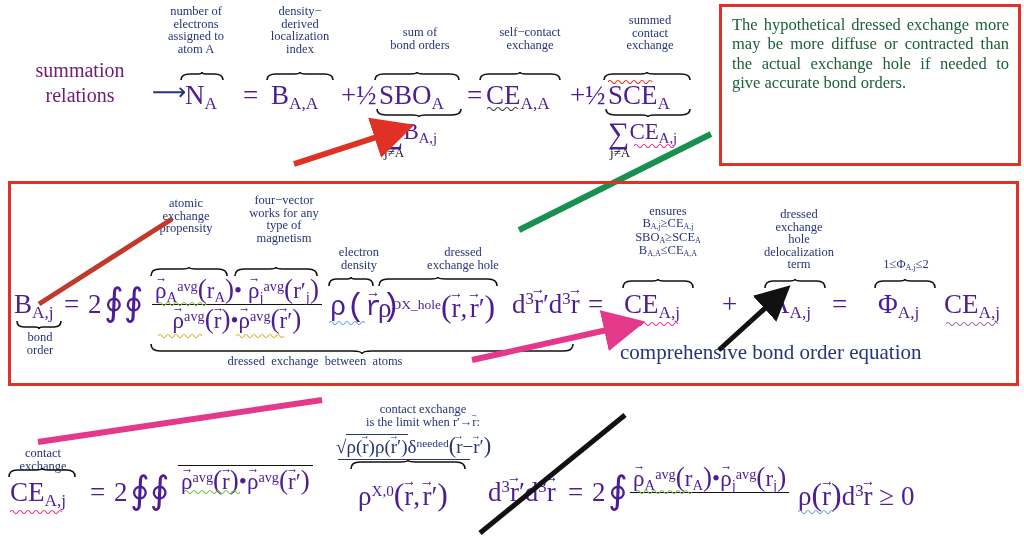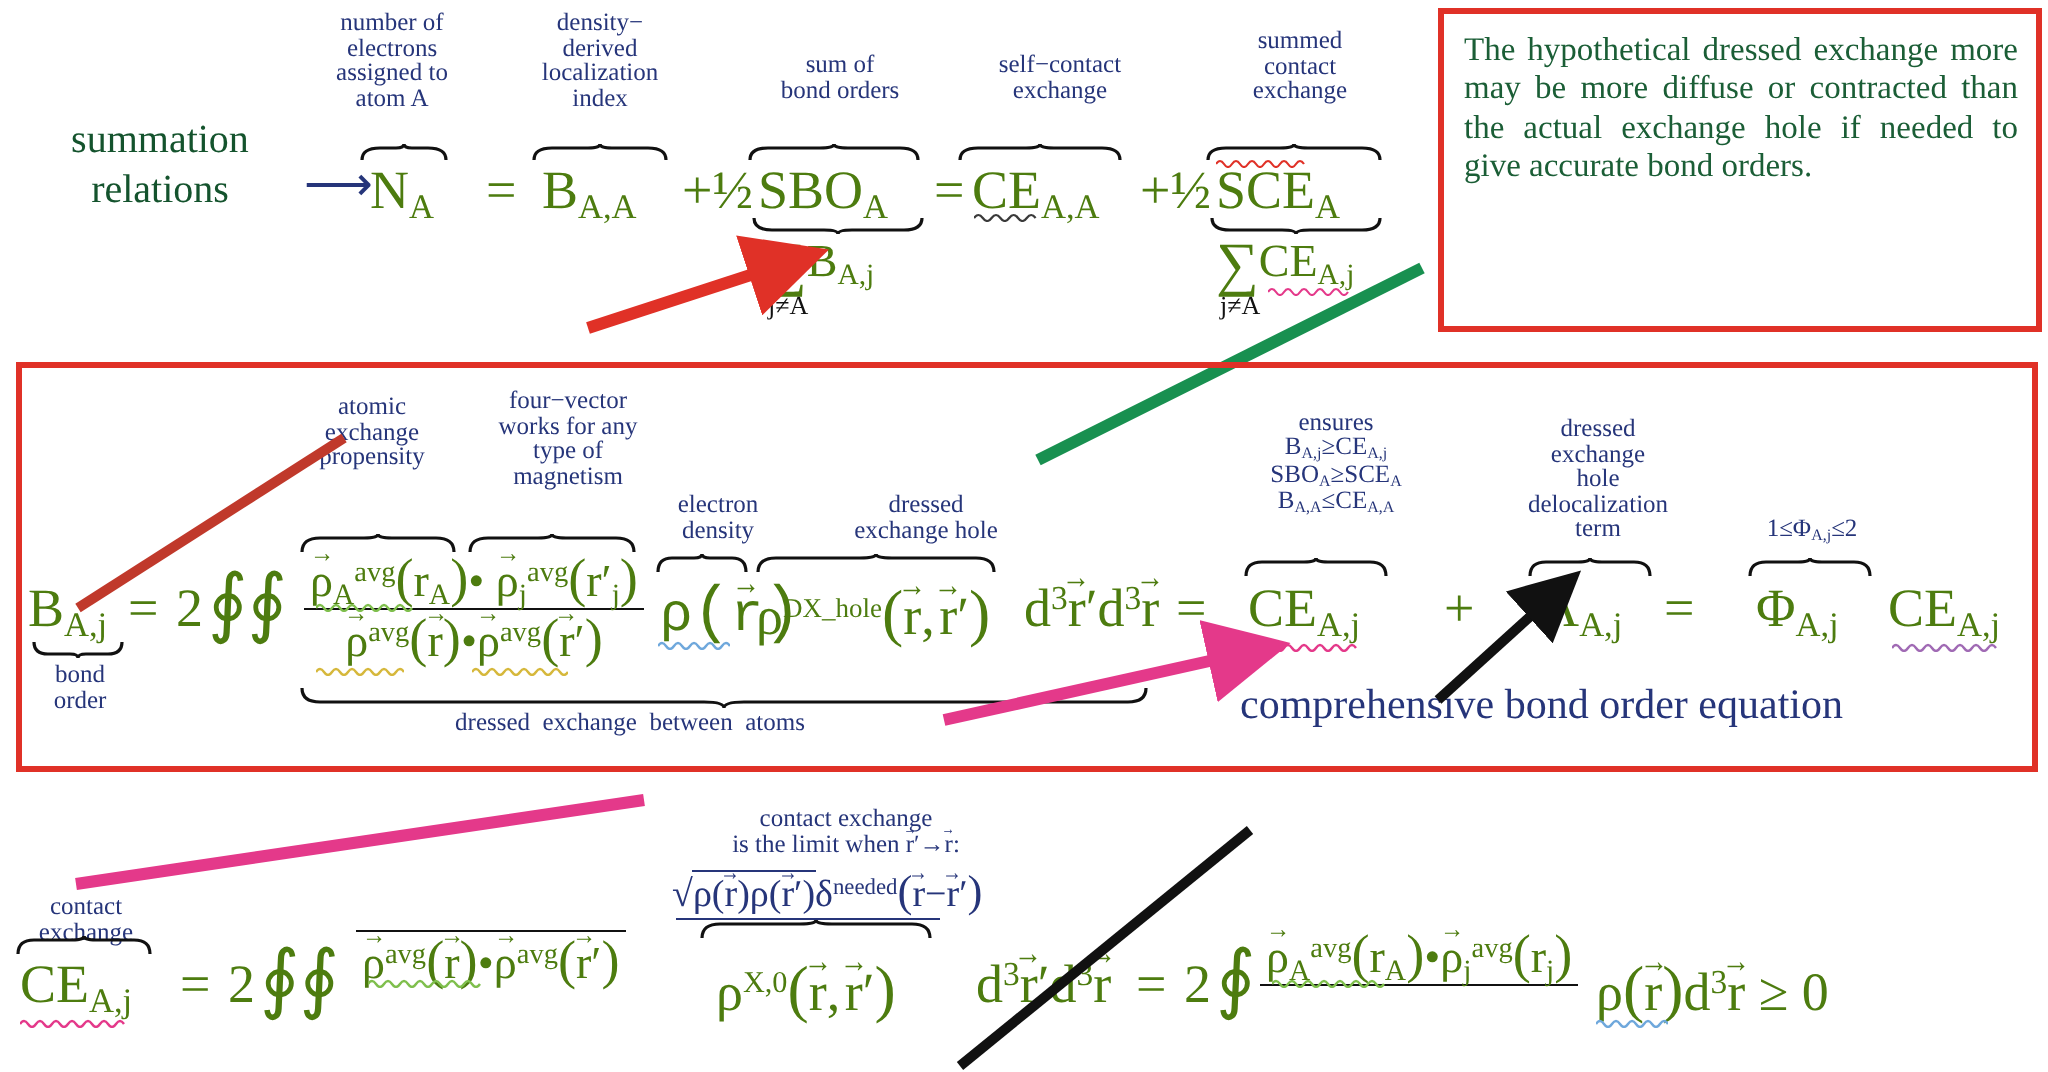--- a/index.html
+++ b/index.html
@@ -8,21 +8,21 @@
   #root{position:relative;width:1024px;height:464px;background:#fff;}
 
   .abs{position:absolute;}
   .nv{color:#26357a;}          
 
   
   .ann{color:#26357a;font-size:12.5px;line-height:12.6px;text-align:center;
        font-family:"Liberation Serif",serif;}
 
   
-  .math{color:#4d7c0f;font-family:"Liberation Serif","DejaVu Serif",serif;
+  .math{color:#4c1d95;font-family:"Liberation Serif","DejaVu Serif",serif;
         font-size:27px;line-height:1;white-space:nowrap;}
   .math.s{font-size:23px;}
   .math.xs{font-size:19px;}
   sub{font-size:.64em;line-height:0;vertical-align:-.28em;}
   sup{font-size:.62em;line-height:0;vertical-align:.52em;}
   .vec{position:relative;display:inline-block;}
   .vec::after{content:"\2192";position:absolute;left:50%;top:-.62em;
       transform:translateX(-50%) scaleX(.85);font-size:.62em;line-height:1;}
   .paren{font-size:1.18em;}
   .brc{position:absolute;height:9px;}
@@ -62,21 +62,21 @@
   <div class="abs ann" style="left:368px;top:26px;width:104px;">
     sum of<br>bond orders
   </div>
   <div class="abs ann" style="left:474px;top:26px;width:112px;">
     self−contact<br>exchange
   </div>
   <div class="abs ann" style="left:598px;top:14px;width:104px;">
     summed<br>contact<br>exchange
   </div>
 
-  <div class="abs" style="left:10px;top:58px;width:140px;text-align:center;color:#14532d;font-size:20px;line-height:25px;">
+  <div class="abs" style="left:10px;top:58px;width:140px;text-align:center;color:#701a75;font-size:20px;line-height:25px;">
     <span>summation</span><br>
     <span>relations</span>
   </div>
   <div class="abs" style="left:152px;top:78px;color:#26357a;font-size:24px;font-family:'DejaVu Sans',sans-serif;">⟶</div>
 
   <div class="abs brc" style="left:180px;top:72px;width:44px;">
     <svg width="44" height="9" viewBox="0 0 44 9">
         <path d="M1 8 Q1 2 10 2 L18 2 Q22 2 22 0 Q22 2 26 2 L34 2 Q43 2 43 8" fill="none" stroke="#111" stroke-width="1.6"></path>
       </svg>
   </div>

